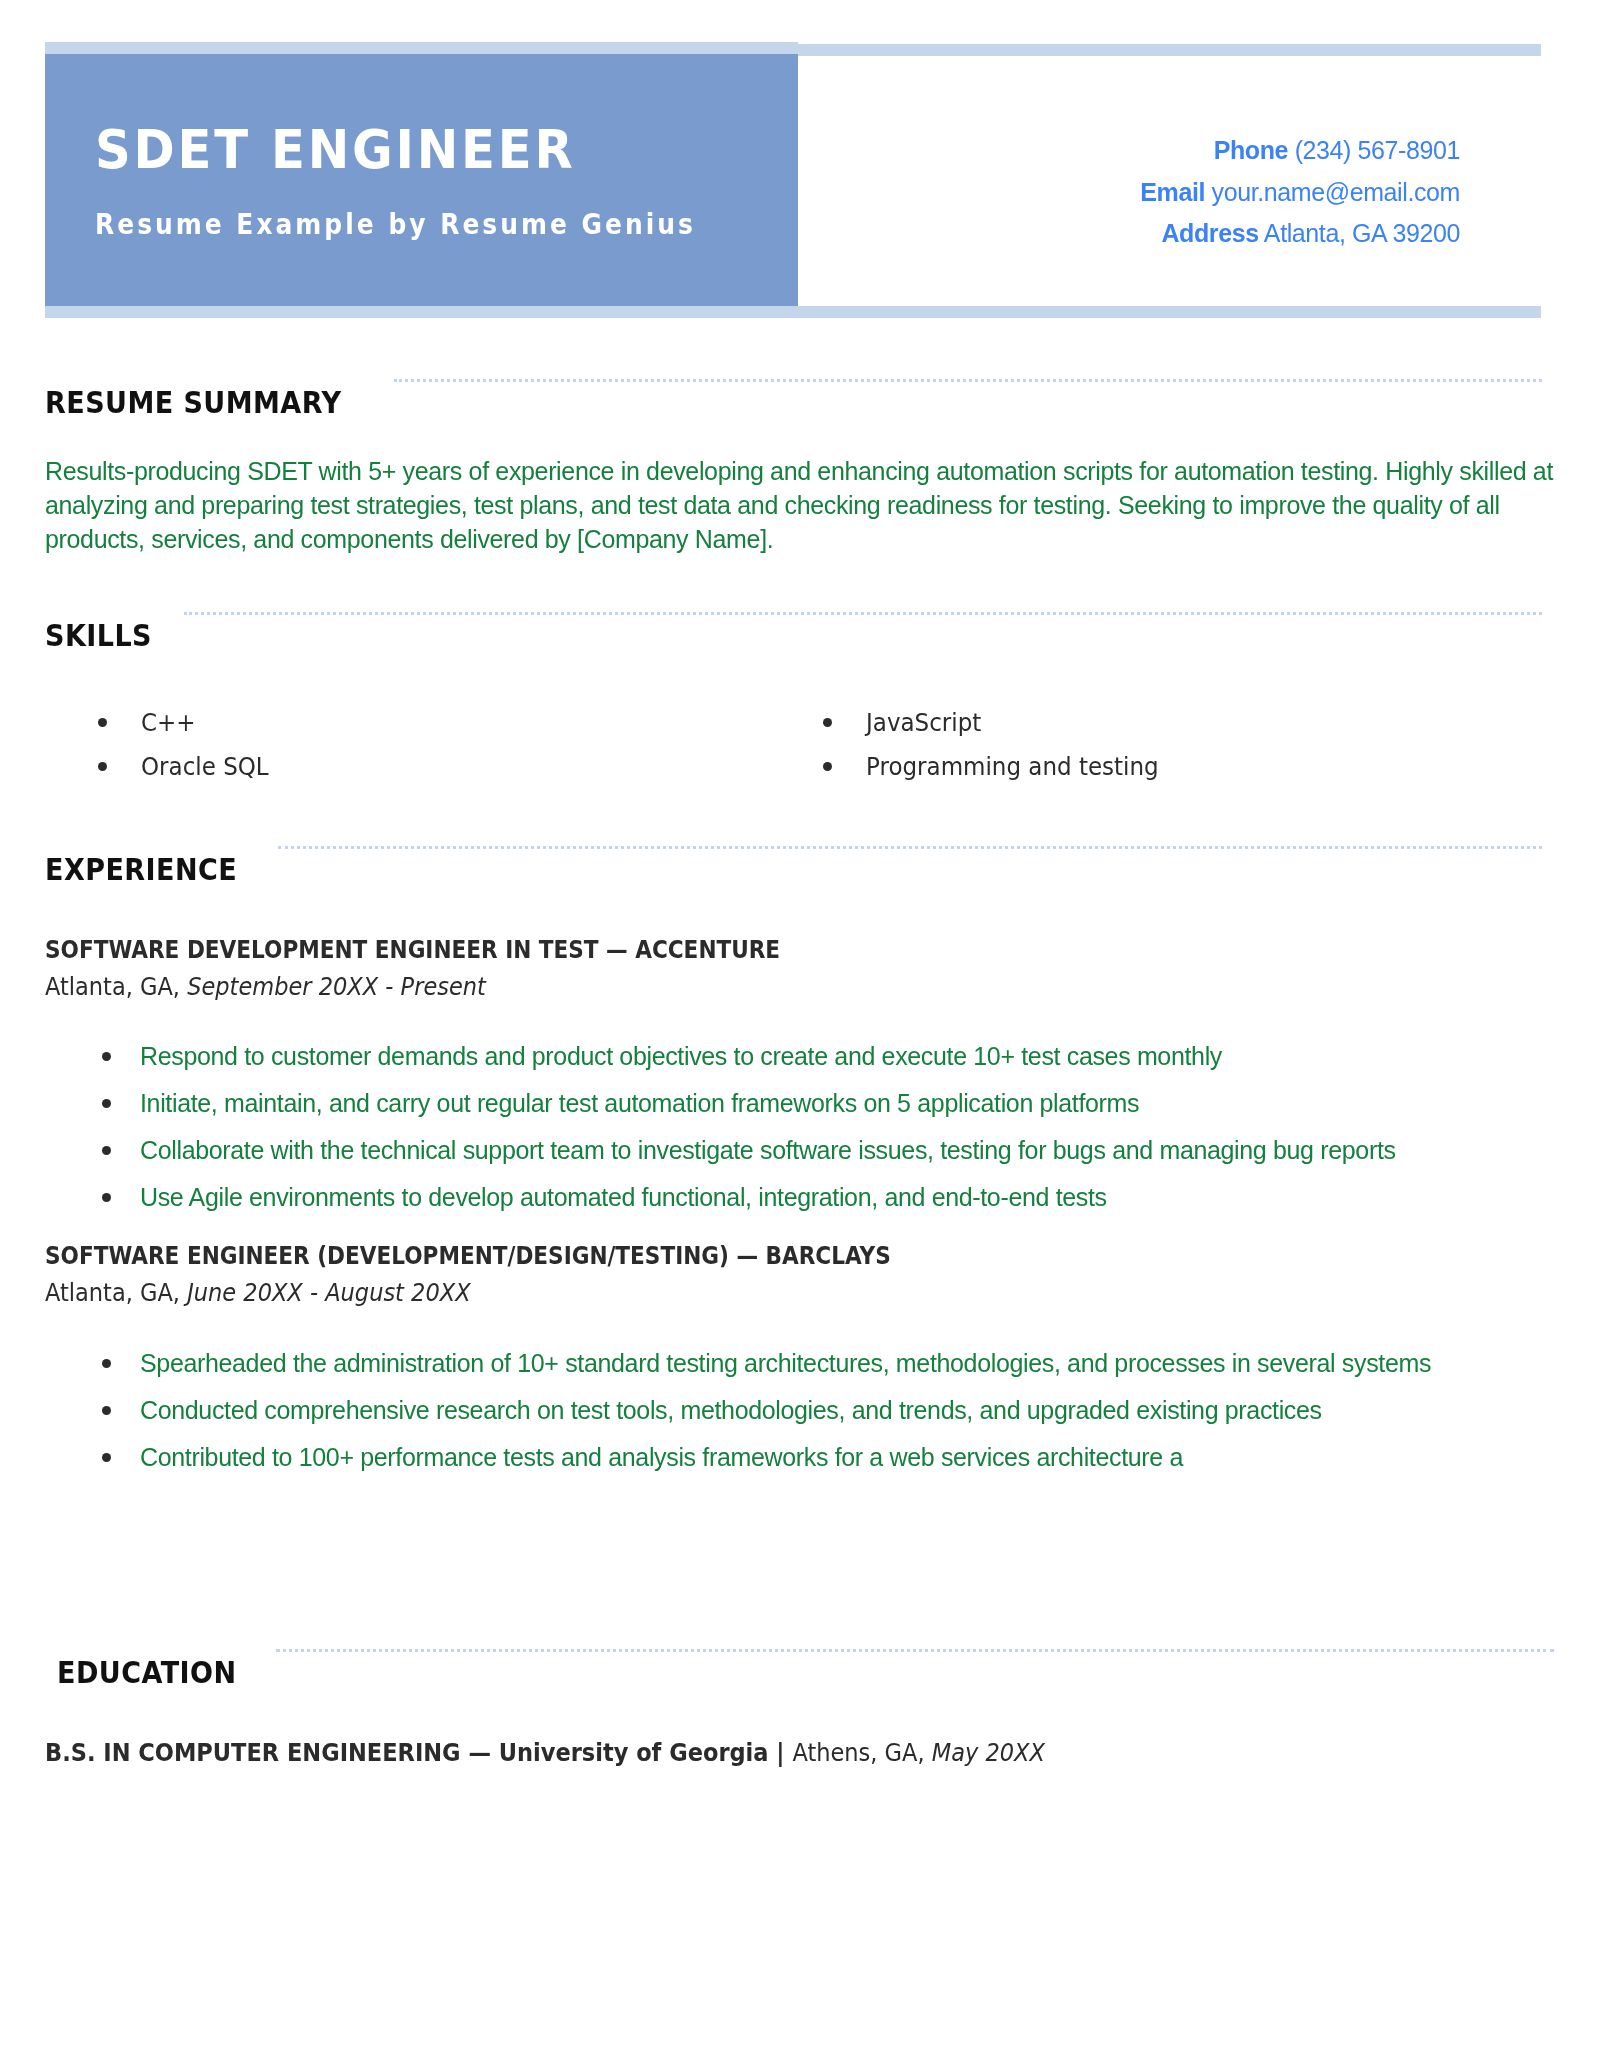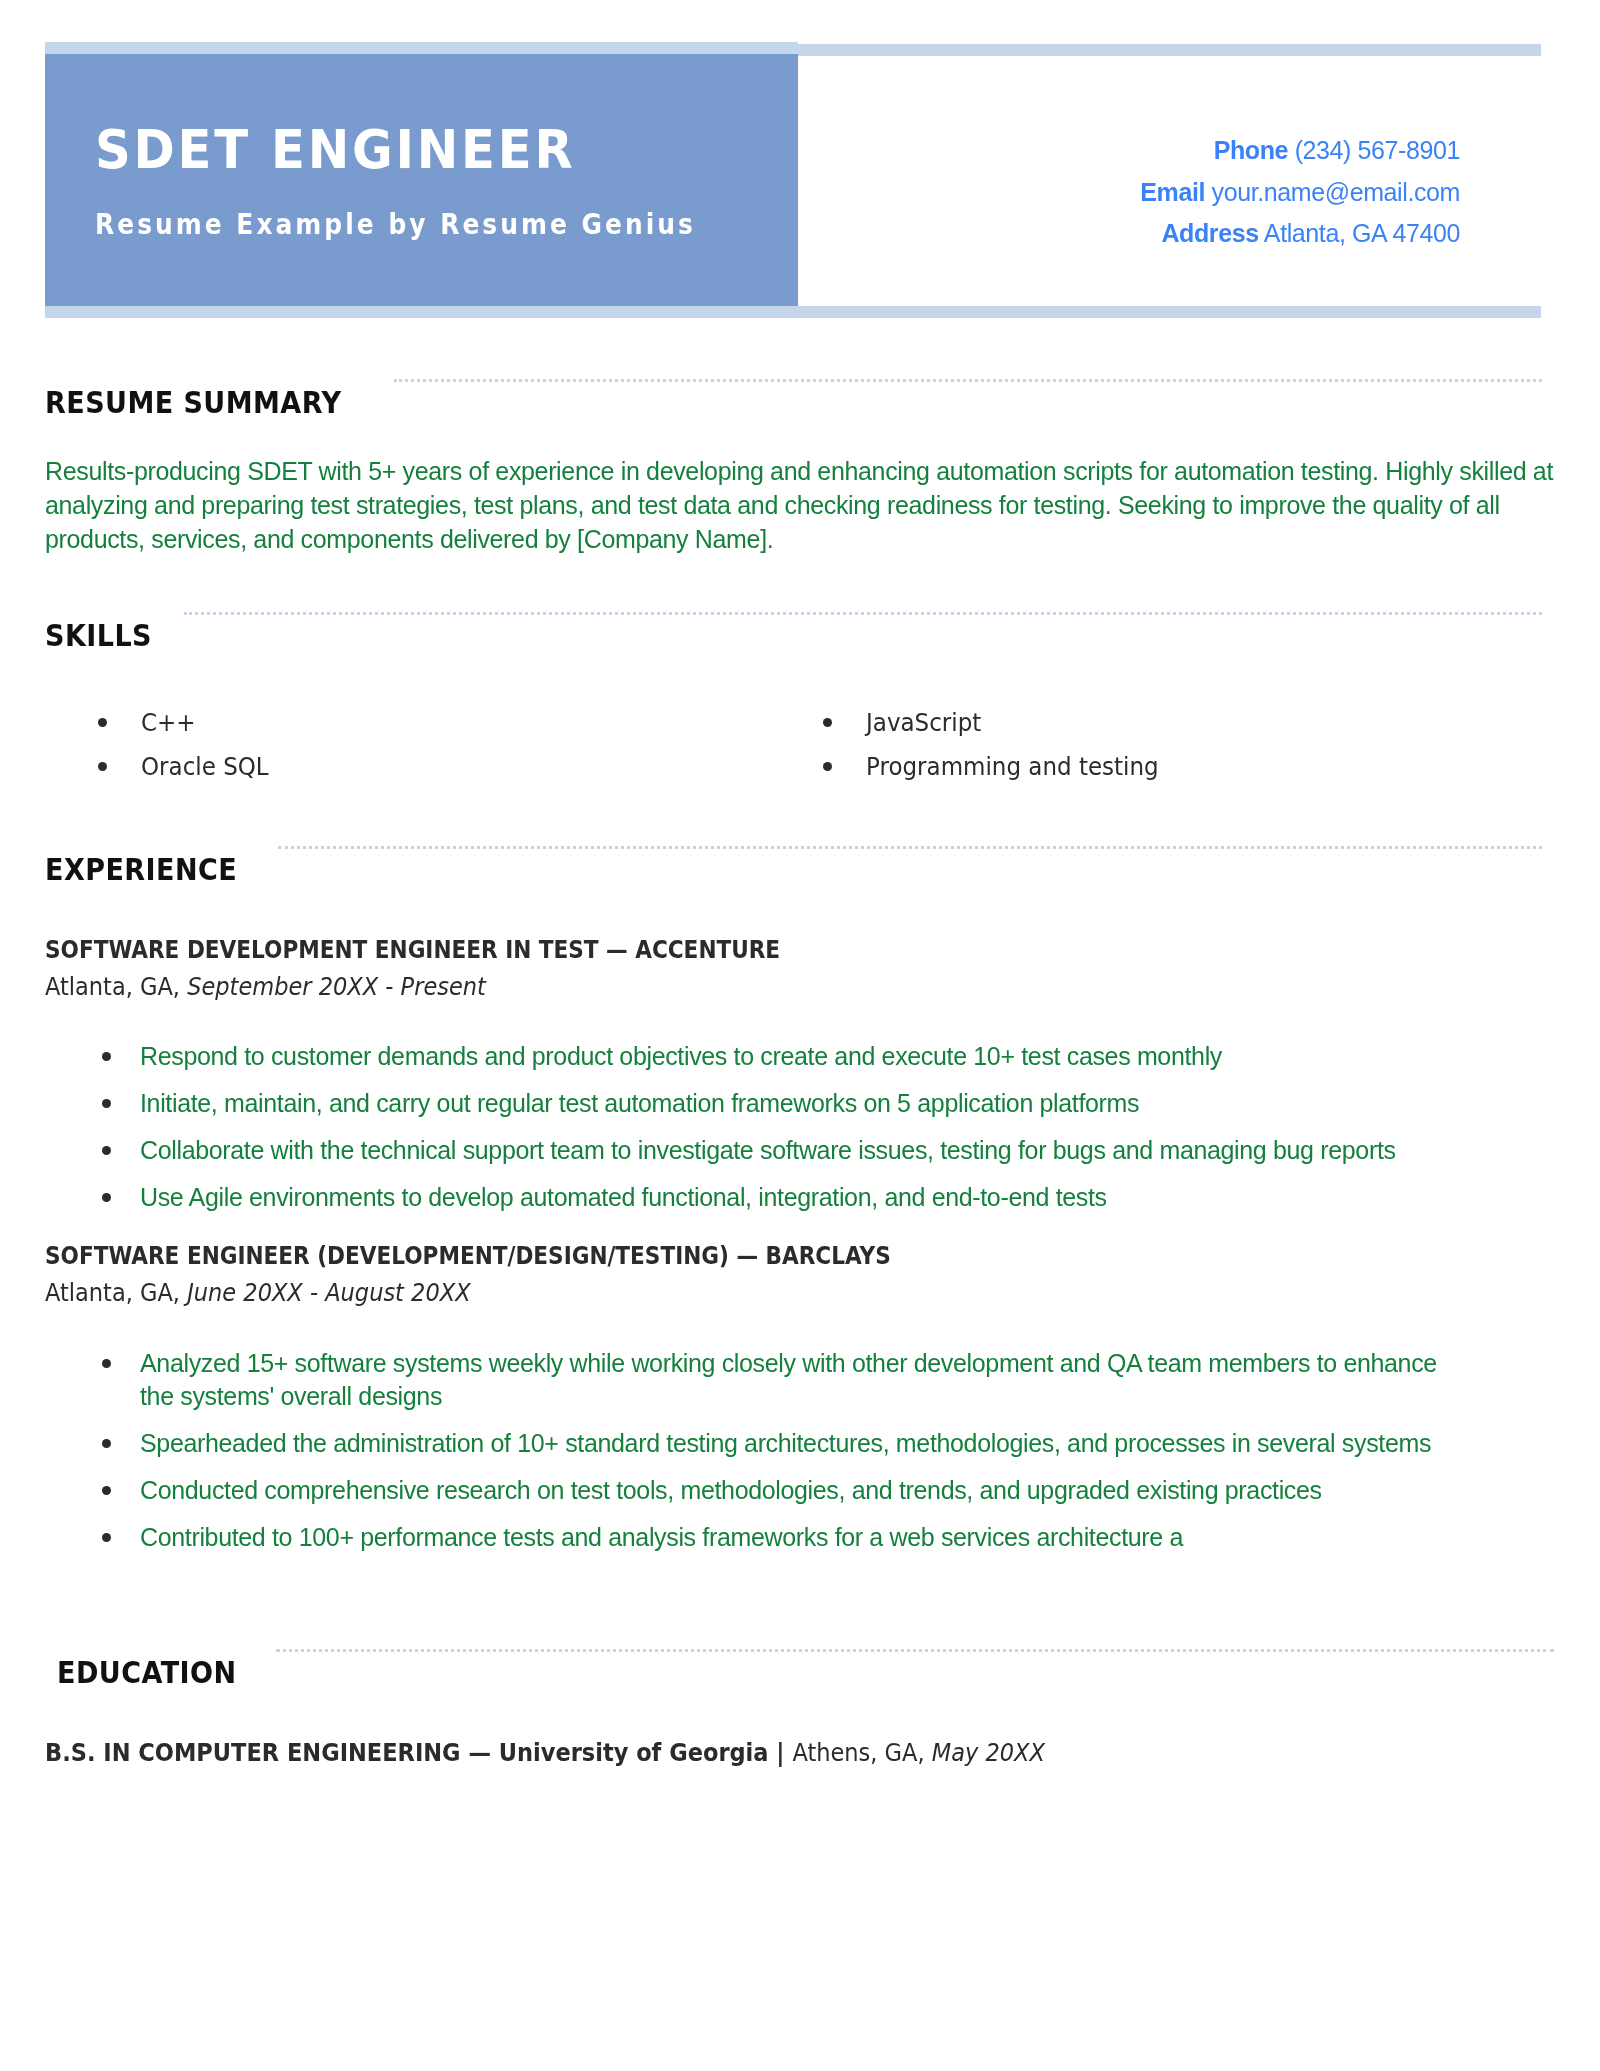--- a/index.html
+++ b/index.html
@@ -132,21 +132,21 @@
     <div>
       <span class="lbl">Phone</span>
       <span>(234) 567-8901</span>
     </div>
     <div>
       <span class="lbl">Email</span>
       <span>your.name@email.com</span>
     </div>
     <div>
       <span class="lbl">Address</span>
-      <span>Atlanta, GA 47400</span>
+      <span>Atlanta, GA 39200</span>
     </div>
   </div>
 
   <div class="sec-head" style="top:385px;">
     <span class="sec-title">RESUME SUMMARY</span>
     <span class="sec-rule"></span>
   </div>
   <div class="summary body-text">Results-producing SDET with 5+ years of experience in developing and enhancing automation scripts for automation testing. Highly skilled at analyzing and preparing test strategies, test plans, and test data and checking readiness for testing. Seeking to improve the quality of all products, services, and components delivered by [Company Name].</div>
 
   <div class="sec-head" style="top:618px;">
@@ -188,21 +188,20 @@
     <li><span class="bdot"></span><span>Collaborate with the technical support team to investigate software issues, testing for bugs and managing bug reports</span></li>
     <li><span class="bdot"></span><span>Use Agile environments to develop automated functional, integration, and end-to-end tests</span></li>
   </ul>
 
   <div class="job-title" style="top:1242px;">SOFTWARE ENGINEER (DEVELOPMENT/DESIGN/TESTING) — BARCLAYS</div>
   <div class="job-meta" style="top:1278px;">
     <span>Atlanta, GA,</span>
     <span class="dates">June 20XX - August 20XX</span>
   </div>
   <ul class="bullets body-text" style="top:1347px; width:1420px;">
-    <li><span class="bdot"></span><span>Analyzed 15+ software systems weekly while working closely with other development and QA team members to enhance the systems' overall designs</span></li>
     <li><span class="bdot"></span><span>Spearheaded the administration of 10+ standard testing architectures, methodologies, and processes in several systems</span></li>
     <li><span class="bdot"></span><span>Conducted comprehensive research on test tools, methodologies, and trends, and upgraded existing practices</span></li>
     <li><span class="bdot"></span><span>Contributed to 100+ performance tests and analysis frameworks for a web services architecture a</span></li>
   </ul>
 
   <div class="sec-head" style="top:1655px;margin-left:12px;">
     <span class="sec-title">EDUCATION</span>
     <span class="sec-rule"></span>
   </div>
   <div class="edu-line">

